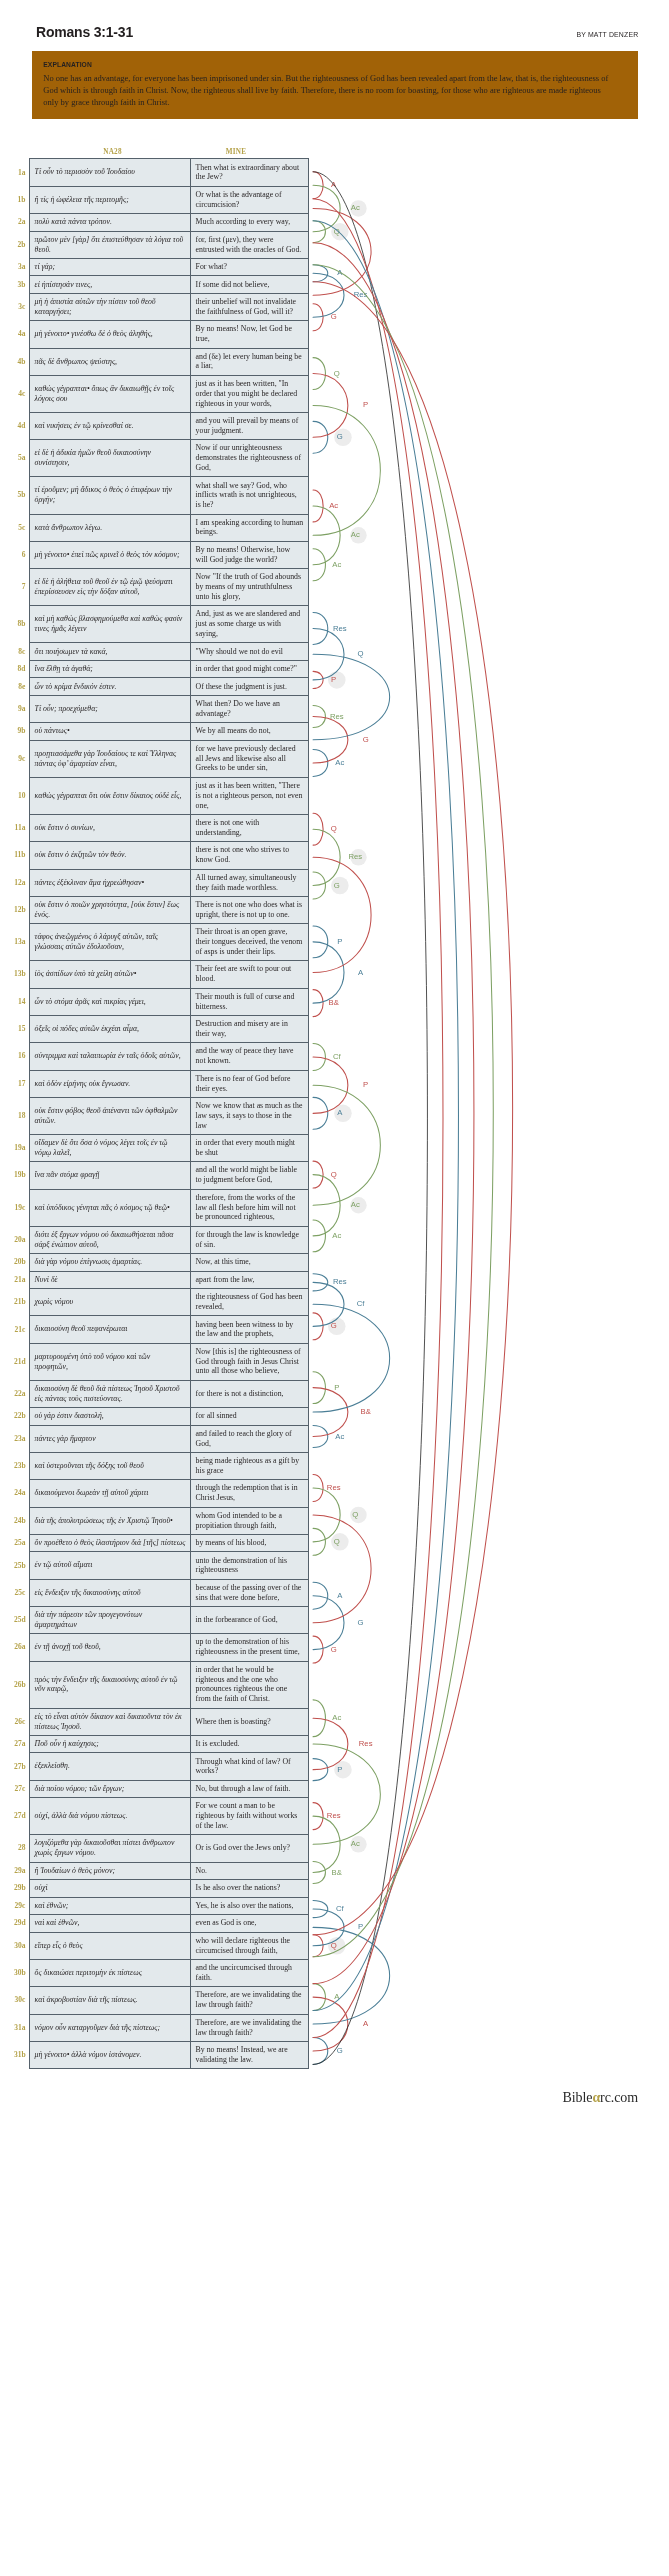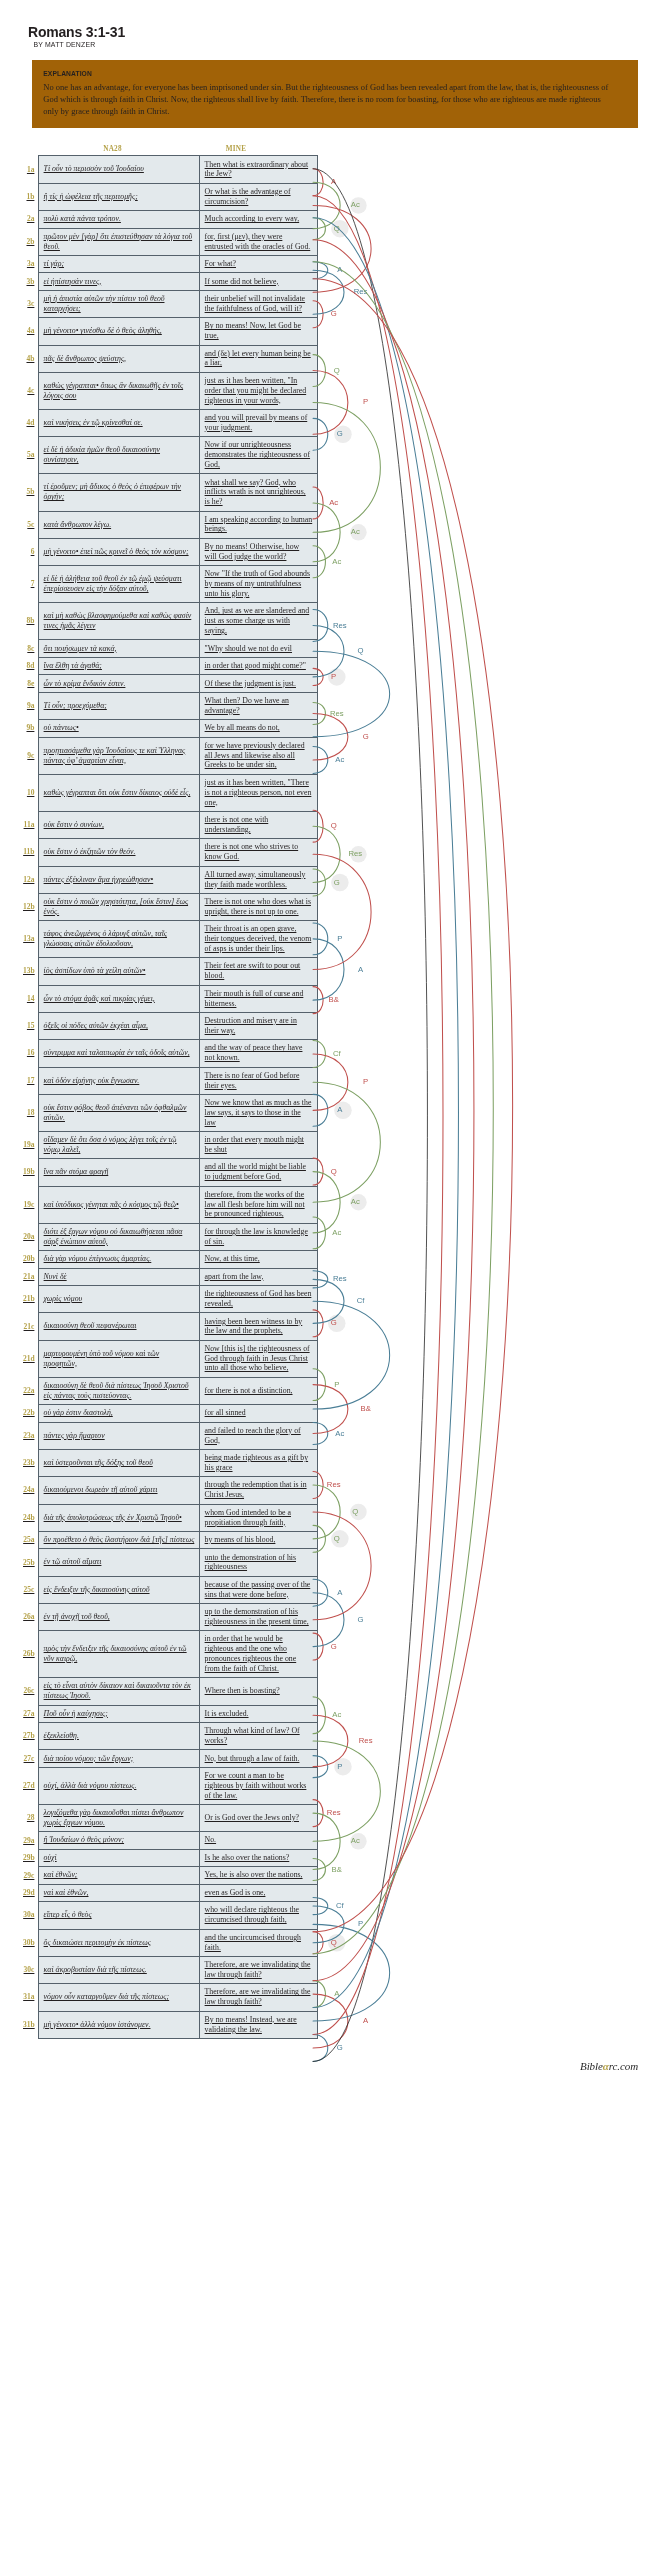--- a/index.html
+++ b/index.html
@@ -14,22 +14,21 @@
     color: #231f20;
     -webkit-font-smoothing: antialiased;
   }
   .page { width: 670px; position: relative; padding: 0; }
 
   
   .header {
     display: flex;
     align-items: baseline;
     justify-content: space-between;
-    padding: 24px 32px 0 28px;
-    flex-direction: column;
+    padding: 24px 32px 0 36px;
   }
   .title {
     font-family: "Liberation Sans", "DejaVu Sans", sans-serif;
     font-weight: bold;
     font-size: 14px;
     letter-spacing: -0.2px;
     color: #231f20;
   }
   .author {
     font-family: "Liberation Sans", "DejaVu Sans", sans-serif;
@@ -58,21 +57,21 @@
     font-family: "Liberation Serif", "DejaVu Serif", serif;
     font-size: 8.5px;
     line-height: 1.42;
     color: #231f20;
     max-width: 567px;
   }
 
   
   .colheads {
     position: relative;
-    margin: 17px 0 0 0;
+    margin: 29px 0 0 0;
     height: 10.3px;
   }
   .colhead {
     position: absolute;
     font-family: "Liberation Serif", "DejaVu Serif", serif;
     font-weight: bold;
     font-size: 7.2px;
     letter-spacing: 0.2px;
     color: #b5a24a;
     text-align: center;
@@ -81,24 +80,23 @@
   .colhead.mine  { left: 177px; width: 118px; }
 
   
   .board {
     position: relative;
     margin: 0 0 0 0;
     padding: 0 0 0 0;
   }
   table.verses {
     border-collapse: collapse;
-    margin-left: 22px;
+    margin-left: 13px;
     width: 296px;
     table-layout: fixed;
-    text-decoration: underline;
   }
   table.verses td { vertical-align: middle; }
   td.ref {
     width: 16.5px;
     text-align: right;
     padding-right: 3.6px;
     font-family: "Liberation Serif", "DejaVu Serif", serif;
     font-weight: bold;
     font-size: 7.5px;
     color: #b5a24a;
@@ -133,24 +131,23 @@
   }
   .arcs svg { display: block; }
 
   
   .footer {
     text-align: right;
     padding: 20.6px 32px 17.5px 0;
   }
   .brand {
     font-family: "Liberation Serif", "DejaVu Serif", serif;
-    font-size: 11px;
+    font-size: 14px;
     color: #2a2a2a;
     letter-spacing: -0.1px;
-    font-style: italic;
   }
   .brand .alpha { color: #b5a24a; font-weight: bold; }
 </style>
 </head>
 <body>
 
 <div class="page">
 
   <div class="header">
     <div class="title">Romans 3:1-31</div>
@@ -427,20 +424,25 @@
           </tr>
           <tr>
             <td class="ref">25b</td>
             <td class="gk">ἐν τῷ αὐτοῦ αἵματι</td>
             <td class="en">unto the demonstration of his righteousness</td>
           </tr>
           <tr>
             <td class="ref">25c</td>
             <td class="gk">εἰς ἔνδειξιν τῆς δικαιοσύνης αὐτοῦ</td>
             <td class="en">because of the passing over of the sins that were done before,</td>
+          </tr>
+          <tr>
+            <td class="ref">25d</td>
+            <td class="gk">διὰ τὴν πάρεσιν τῶν προγεγονότων ἁμαρτημάτων</td>
+            <td class="en">in the forbearance of God,</td>
           </tr>
           <tr>
             <td class="ref">26a</td>
             <td class="gk">ἐν τῇ ἀνοχῇ τοῦ θεοῦ,</td>
             <td class="en">up to the demonstration of his righteousness in the present time,</td>
           </tr>
           <tr>
             <td class="ref">26b</td>
             <td class="gk">πρὸς τὴν ἔνδειξιν τῆς δικαιοσύνης αὐτοῦ ἐν τῷ νῦν καιρῷ,</td>
             <td class="en">in order that he would be righteous and the one who pronounces righteous the one from the faith of Christ.</td>

